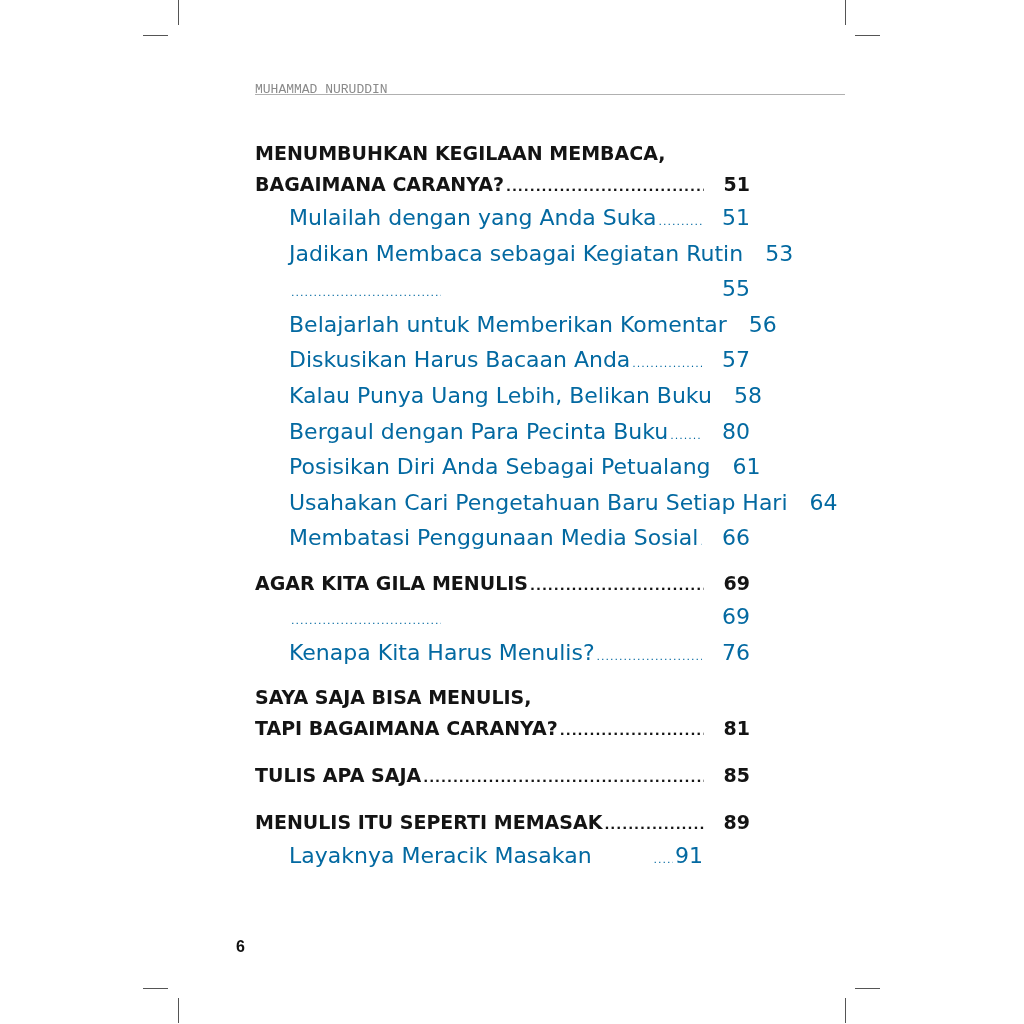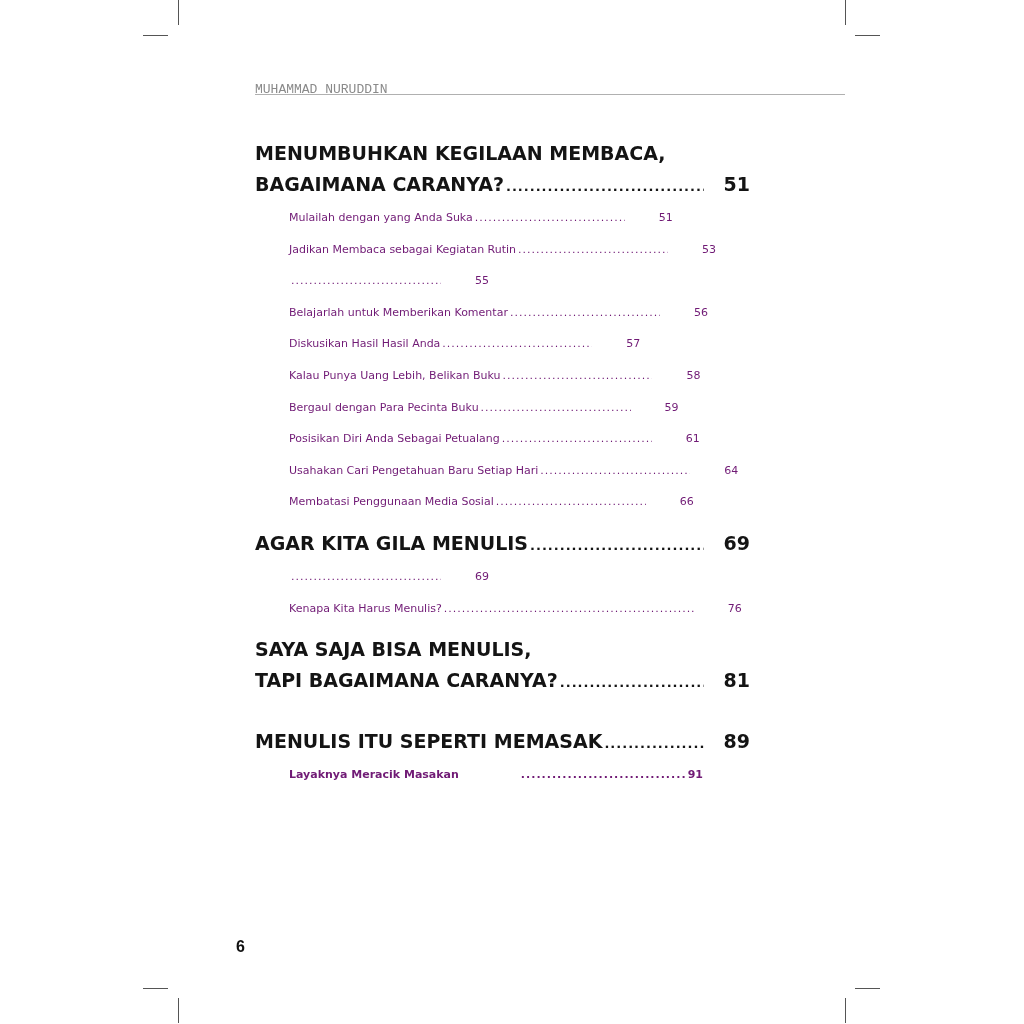--- a/index.html
+++ b/index.html
@@ -18,42 +18,42 @@
       font-size: 13px; color: #8a8a8a; letter-spacing: 0px;
     }
     .head-rule {
       position: absolute; left: 255px; top: 94px; width: 590px; height: 1px;
       background: #b0b0b0;
     }
 
     .toc { position: absolute; left: 255px; top: 108px; width: 495px; margin-top: 30px; }
     .chapter { font-weight: bold; font-size: 19px; line-height: 31px; }
     .chapter-line1 { display: block; }
-    .row { display: flex; align-items: baseline; white-space: nowrap; }
+    .row { display: flex; align-items: baseline; white-space: nowrap; justify-content: space-between; }
     .row .title { flex: 0 0 auto; }
     .row .dots {
       flex: 1 1 auto; overflow: hidden; margin: 0 2px;
       letter-spacing: 1px;
     }
     .row .dots::before {
       content: "........................................................................................................................................................................................";
     }
     .row .page { flex: 0 0 auto; text-align: right; }
     .chapter .page { width: 46px; }
     .chapter .dots { font-size: 13px; margin-right: 0; }
 
     .section {
-      font-size: 11px; line-height: 31.6px; padding-left: 34px;
-      font-weight: normal; color: #701a75;
+      font-size: 22px; line-height: 31.6px; padding-left: 34px;
+      font-weight: normal; color: #0369a1;
     }
     .section .page { width: 46px; }
     .section .dots { font-size: 11px; max-width: 150px; }
     .section.tight .dots { max-width: 250px; }
     .section.flush .page { width: auto; margin-left: 0; }
-    .section.flush { width: 414px; font-weight: bold; }
+    .section.flush { width: 414px; }
     .section.flush .dots { max-width: none; }
 
     .gap-s { height: 10px; }
     .gap-m { height: 14px; }
 
     .page-number {
       position: absolute; left: 236px; top: 938px;
       font-family: "Liberation Sans", sans-serif; font-weight: bold;
       font-size: 16px; color: #111;
     }
@@ -96,33 +96,33 @@
   <div class="section row">
       <span class="dots"></span>
       <span class="page">55</span>
     </div>
   <div class="section row">
       <span class="title">Belajarlah untuk Memberikan Komentar</span>
       <span class="dots"></span>
       <span class="page">56</span>
     </div>
   <div class="section row">
-      <span class="title">Diskusikan Hasil Hasil Anda</span>
+      <span class="title">Diskusikan Harus Bacaan Anda</span>
       <span class="dots"></span>
       <span class="page">57</span>
     </div>
   <div class="section row">
       <span class="title">Kalau Punya Uang Lebih, Belikan Buku</span>
       <span class="dots"></span>
       <span class="page">58</span>
     </div>
   <div class="section row">
       <span class="title">Bergaul dengan Para Pecinta Buku</span>
       <span class="dots"></span>
-      <span class="page">59</span>
+      <span class="page">80</span>
     </div>
   <div class="section row">
       <span class="title">Posisikan Diri Anda Sebagai Petualang</span>
       <span class="dots"></span>
       <span class="page">61</span>
     </div>
   <div class="section row">
       <span class="title">Usahakan Cari Pengetahuan Baru Setiap Hari</span>
       <span class="dots"></span>
       <span class="page">64</span>
@@ -156,20 +156,25 @@
     <span class="chapter-line1">SAYA SAJA BISA MENULIS,</span>
     <div class="row">
       <span class="title">TAPI BAGAIMANA CARANYA?</span>
       <span class="dots"></span>
       <span class="page">81</span>
     </div>
   </div>
 
   <div class="gap-m"></div>
 
+  <div class="chapter row">
+    <span class="title">TULIS APA SAJA</span>
+    <span class="dots"></span>
+    <span class="page">85</span>
+  </div>
 
   <div class="gap-m"></div>
 
   <div class="chapter row">
     <span class="title">MENULIS ITU SEPERTI MEMASAK</span>
     <span class="dots"></span>
     <span class="page">89</span>
   </div>
   <div class="section row flush">
       <span class="title" style="margin-right:60px">Layaknya Meracik Masakan</span>

